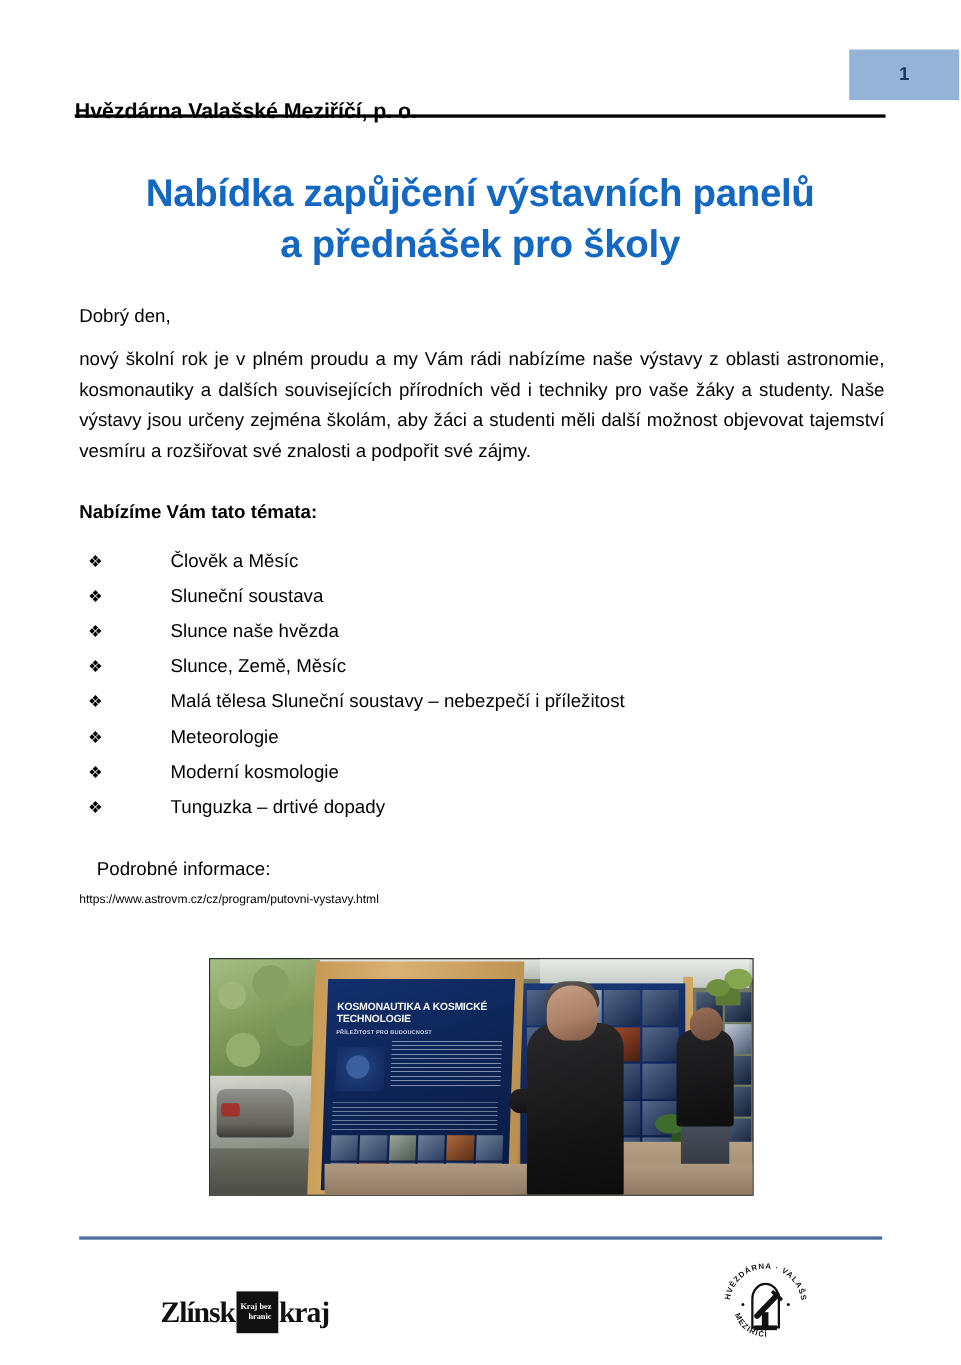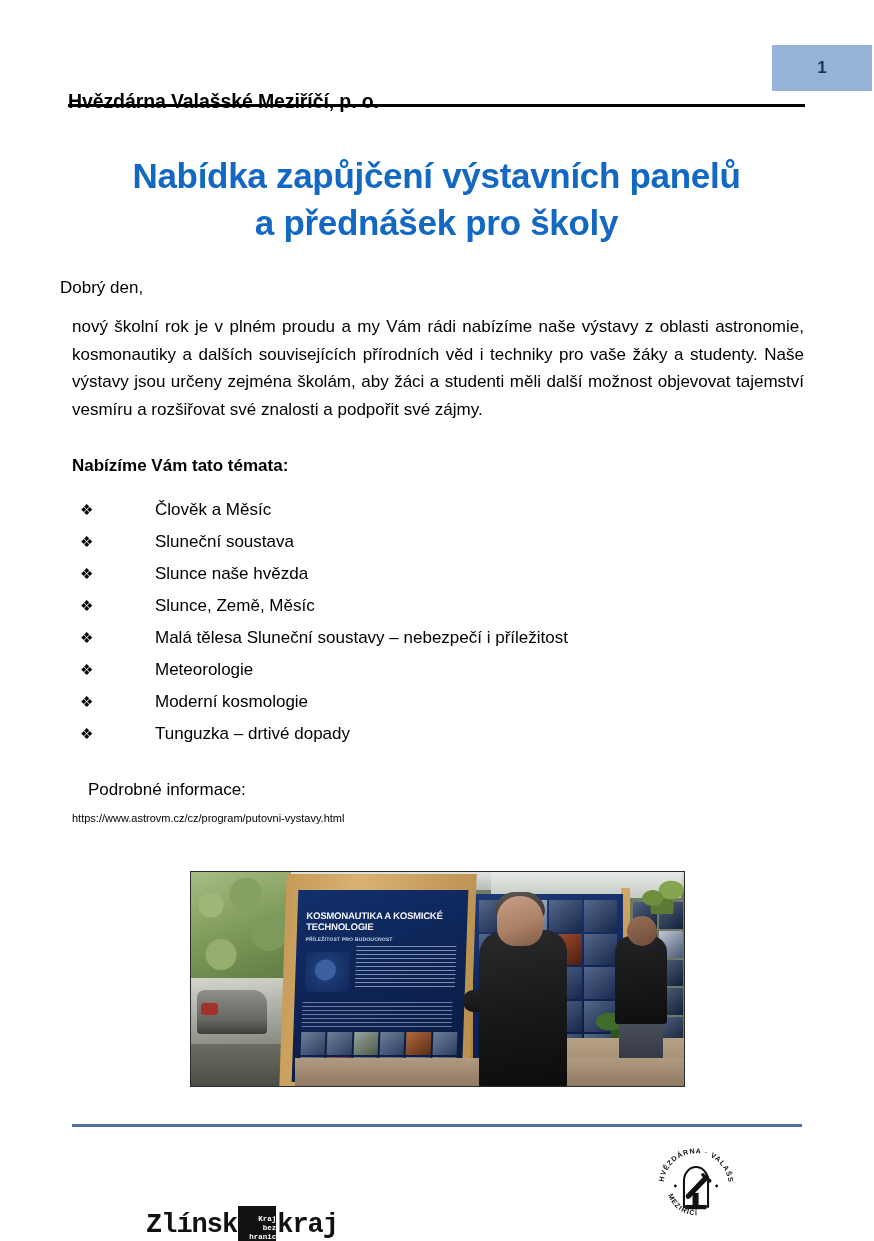--- a/index.html
+++ b/index.html
@@ -74,21 +74,21 @@
     color: #1268c3;
     letter-spacing: -0.3px;
   }
   .doc-title .line2 {
     display: block;
   }
 
   
   .greeting {
     position: absolute;
-    left: 60px;
+    left: 72px;
     top: 276px;
     font-size: 17px;
     line-height: 24px;
     color: #000000;
   }
   .intro-paragraph {
     position: absolute;
     left: 72px;
     top: 313px;
     width: 732px;
@@ -442,26 +442,25 @@
     height: 3px;
     background: #4f6fa0;
   }
   .logo-zlinsky {
     position: absolute;
     left: 146px;
     top: 1176px;
     height: 34px;
     display: flex;
     align-items: center;
-    font-family: Liberation Mono, monospace;
+    font-family: Liberation Serif, serif;
     font-weight: bold;
     font-size: 27px;
     letter-spacing: -1px;
     color: #111111;
-    margin-top: 32px;
   }
   .logo-zl-a { display: inline-block; }
   .logo-zl-square {
     display: inline-block;
     width: 38px;
     height: 38px;
     background: #111111;
     color: #ffffff;
     margin: 0 1px;
     position: relative;

